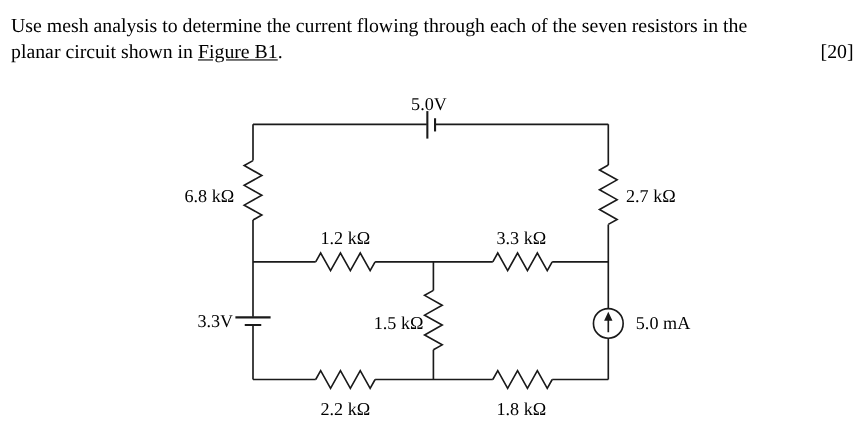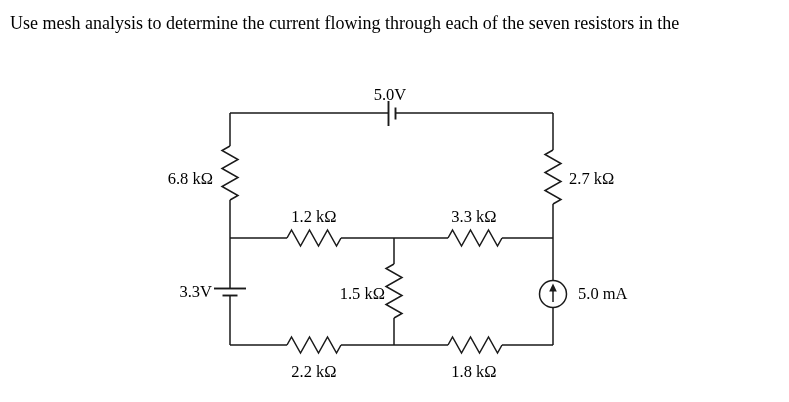--- a/index.html
+++ b/index.html
@@ -62,20 +62,24 @@
     font-family: "Liberation Serif", serif;
     font-size: 16.5px;
     stroke: none;
   }
 </style>
 </head>
 <body>
 
 <div class="question">
   <span class="q-line1">Use mesh analysis to determine the current flowing through each of the seven resistors in the</span>
+  <span class="q-line2">
+    <span><span>planar circuit shown in </span><span class="figure-ref">Figure B1</span><span>.</span></span>
+    <span class="marks">[20]</span>
+  </span>
 </div>
 
 <svg id="circuit" width="789" height="402" viewBox="0 0 789 402">
 
   <g>
     <path d="
       M230 113 H388  M395 113 H553
       M230 113 V146  M230 200 V288  M230 296 V345
       M553 113 V150  M553 204 V280.5  M553 307.5 V345
       M230 238 H287  M341 238 H448  M502 238 H553

